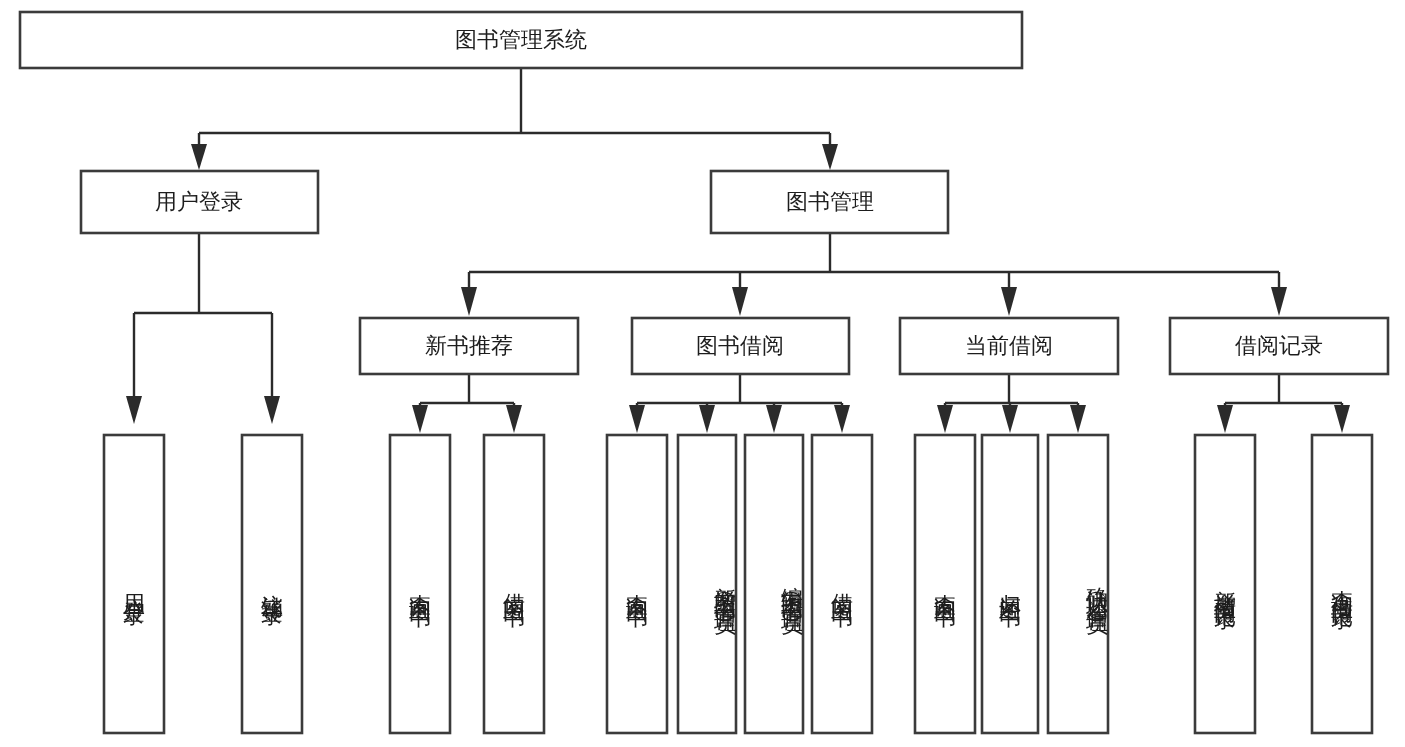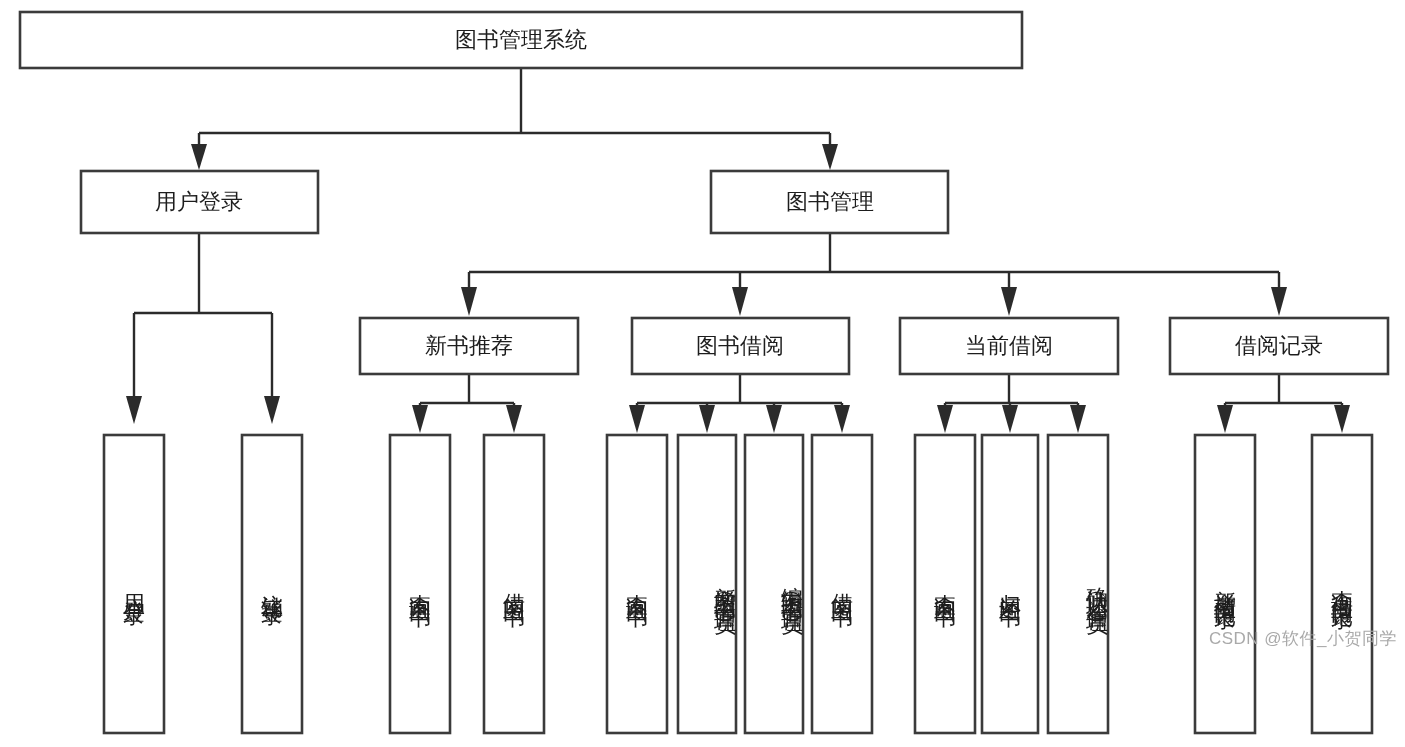--- a/index.html
+++ b/index.html
@@ -205,14 +205,13 @@
   <div class="leaf-label" style="left:745px; top:440px; width:58px; height:293px; display:flex; align-items:flex-start; justify-content:center;">编辑图书（管理员）</div>
   <div class="leaf-label" style="left:812px; top:435px; width:60px; height:298px; display:flex; align-items:center; justify-content:center;">借阅图书</div>
 
   <div class="leaf-label" style="left:915px; top:435px; width:60px; height:298px; display:flex; align-items:center; justify-content:center;">查询图书</div>
   <div class="leaf-label" style="left:982px; top:435px; width:56px; height:298px; display:flex; align-items:center; justify-content:center;">归还图书</div>
   <div class="leaf-label" style="left:1048px; top:440px; width:60px; height:293px; display:flex; align-items:flex-start; justify-content:center;">确认归还（管理员）</div>
 
   <div class="leaf-label" style="left:1195px; top:435px; width:60px; height:298px; display:flex; align-items:center; justify-content:center;">新增借阅记录</div>
   <div class="leaf-label" style="left:1312px; top:435px; width:60px; height:298px; display:flex; align-items:center; justify-content:center;">查询借阅记录</div>
 
-  <div id="watermark">CSDN @软件_小贺同学</div>
 </div>
 
 </body></html>

